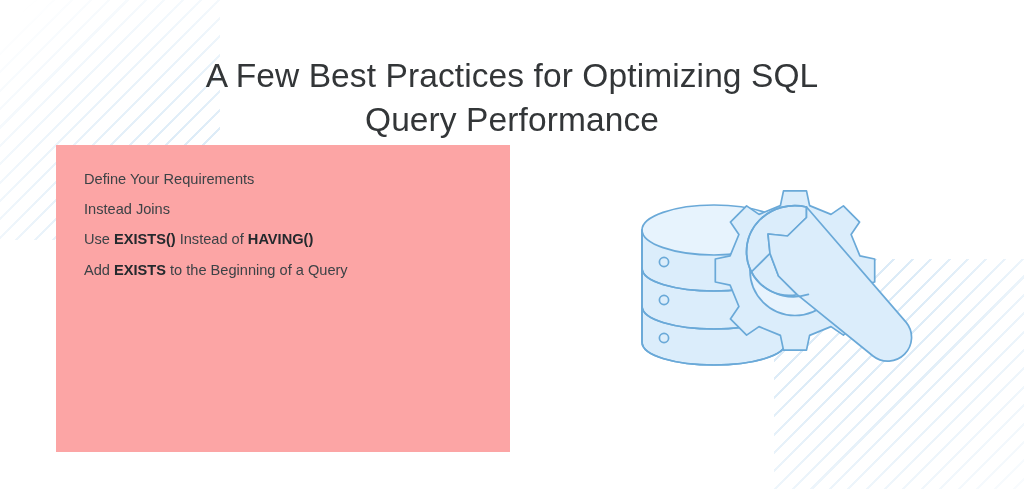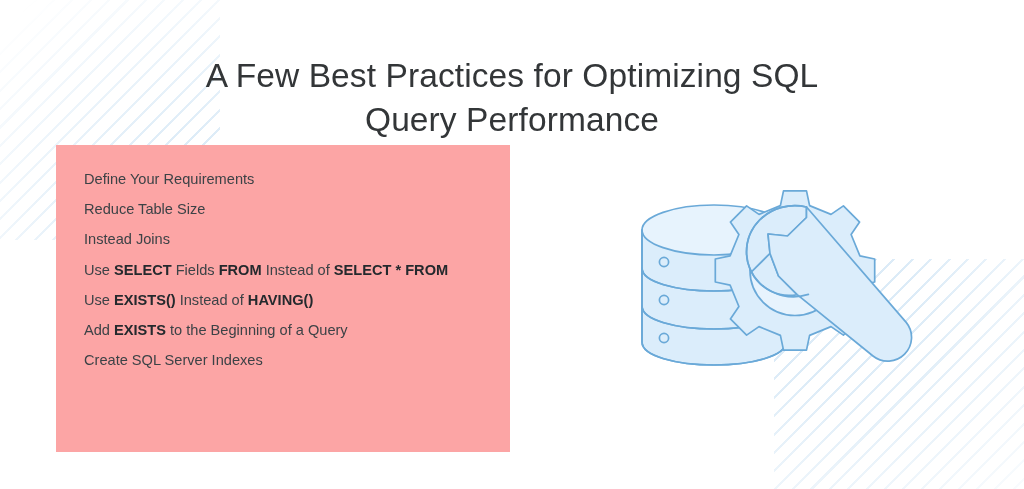--- a/index.html
+++ b/index.html
@@ -119,26 +119,23 @@
 
   <div class="stripes stripes-tl"></div>
   <div class="stripes stripes-br"></div>
 
   <h1 id="title">A Few Best Practices for Optimizing SQL
 Query Performance</h1>
 
   <div id="list-panel">
     <ul id="practice-list">
         <li>Define Your Requirements</li>
-        <li>Reduce Table Size</li>
         <li>Instead Joins</li>
-        <li>Use <b>SELECT</b> Fields <b>FROM</b> Instead of <b>SELECT * FROM</b></li>
         <li>Use <b>EXISTS()</b> Instead of <b>HAVING()</b></li>
         <li>Add <b>EXISTS</b> to the Beginning of a Query</li>
-        <li>Create SQL Server Indexes</li>
       </ul>
   </div>
 
   <div id="illustration">
     <svg viewBox="0 0 300 220" xmlns="http://www.w3.org/2000/svg" fill="none" stroke="#6aa9d8" stroke-width="1.7" stroke-linejoin="round" stroke-linecap="round">
 
       <g>
 
         <path d="M22 146 L22 182 C22 196 56 205 94 205 C132 205 166 196 166 182 L166 146 Z" fill="#dbedfb"></path>
 

